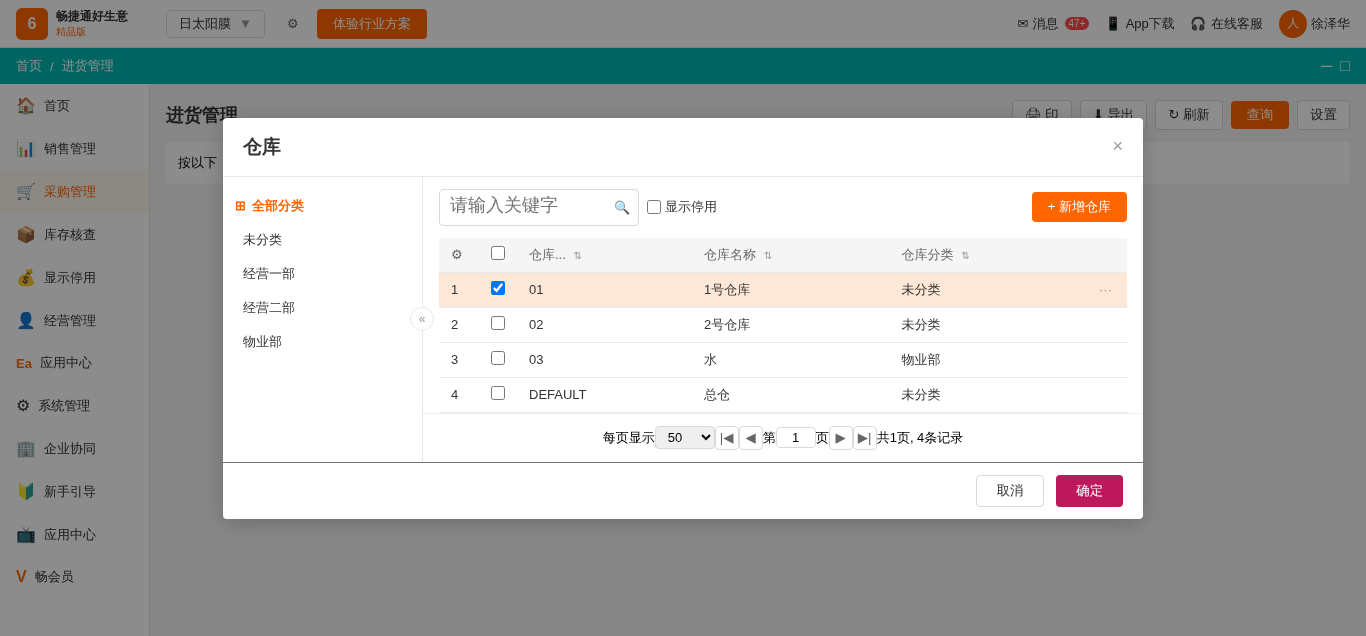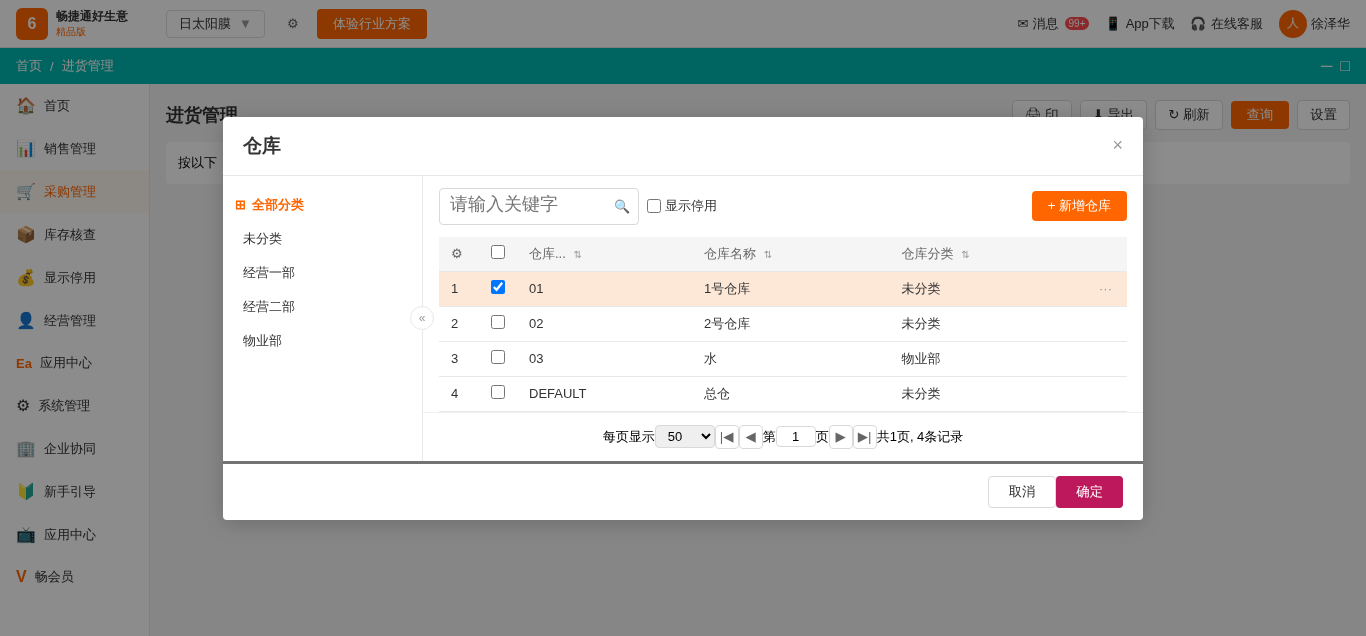--- a/index.html
+++ b/index.html
@@ -313,23 +313,24 @@
       width: 40px; text-align: center;
       border: 1px solid #d9d9d9;
       border-radius: 4px;
       padding: 2px 4px;
       font-size: 13px;
     }
 
     
     .modal-footer {
       padding: 12px 20px;
-      border-top: 3px solid #737373;
+      border-top: 1px solid #737373;
       display: flex;
       justify-content: flex-end;
+      gap: 12px;
     }
     .btn-cancel {
       padding: 6px 20px;
       border: 1px solid #d9d9d9;
       background: #fff;
       border-radius: 4px;
       cursor: pointer;
       color: #333;
     }
     .btn-confirm {
@@ -369,21 +370,21 @@
   <div class="settings-btn">
     <span>⚙</span>
   </div>
 
   <button class="try-btn">体验行业方案</button>
 
   <div class="header-right">
     <div class="header-item">
       <span>✉</span>
       <span>消息</span>
-      <span class="badge">99+</span>
+      <span class="badge">47+</span>
     </div>
     <div class="header-item">
       <span>📱</span>
       <span>App下载</span>
     </div>
     <div class="header-item">
       <span>🎧</span>
       <span>在线客服</span>
     </div>
     <div class="header-item">

